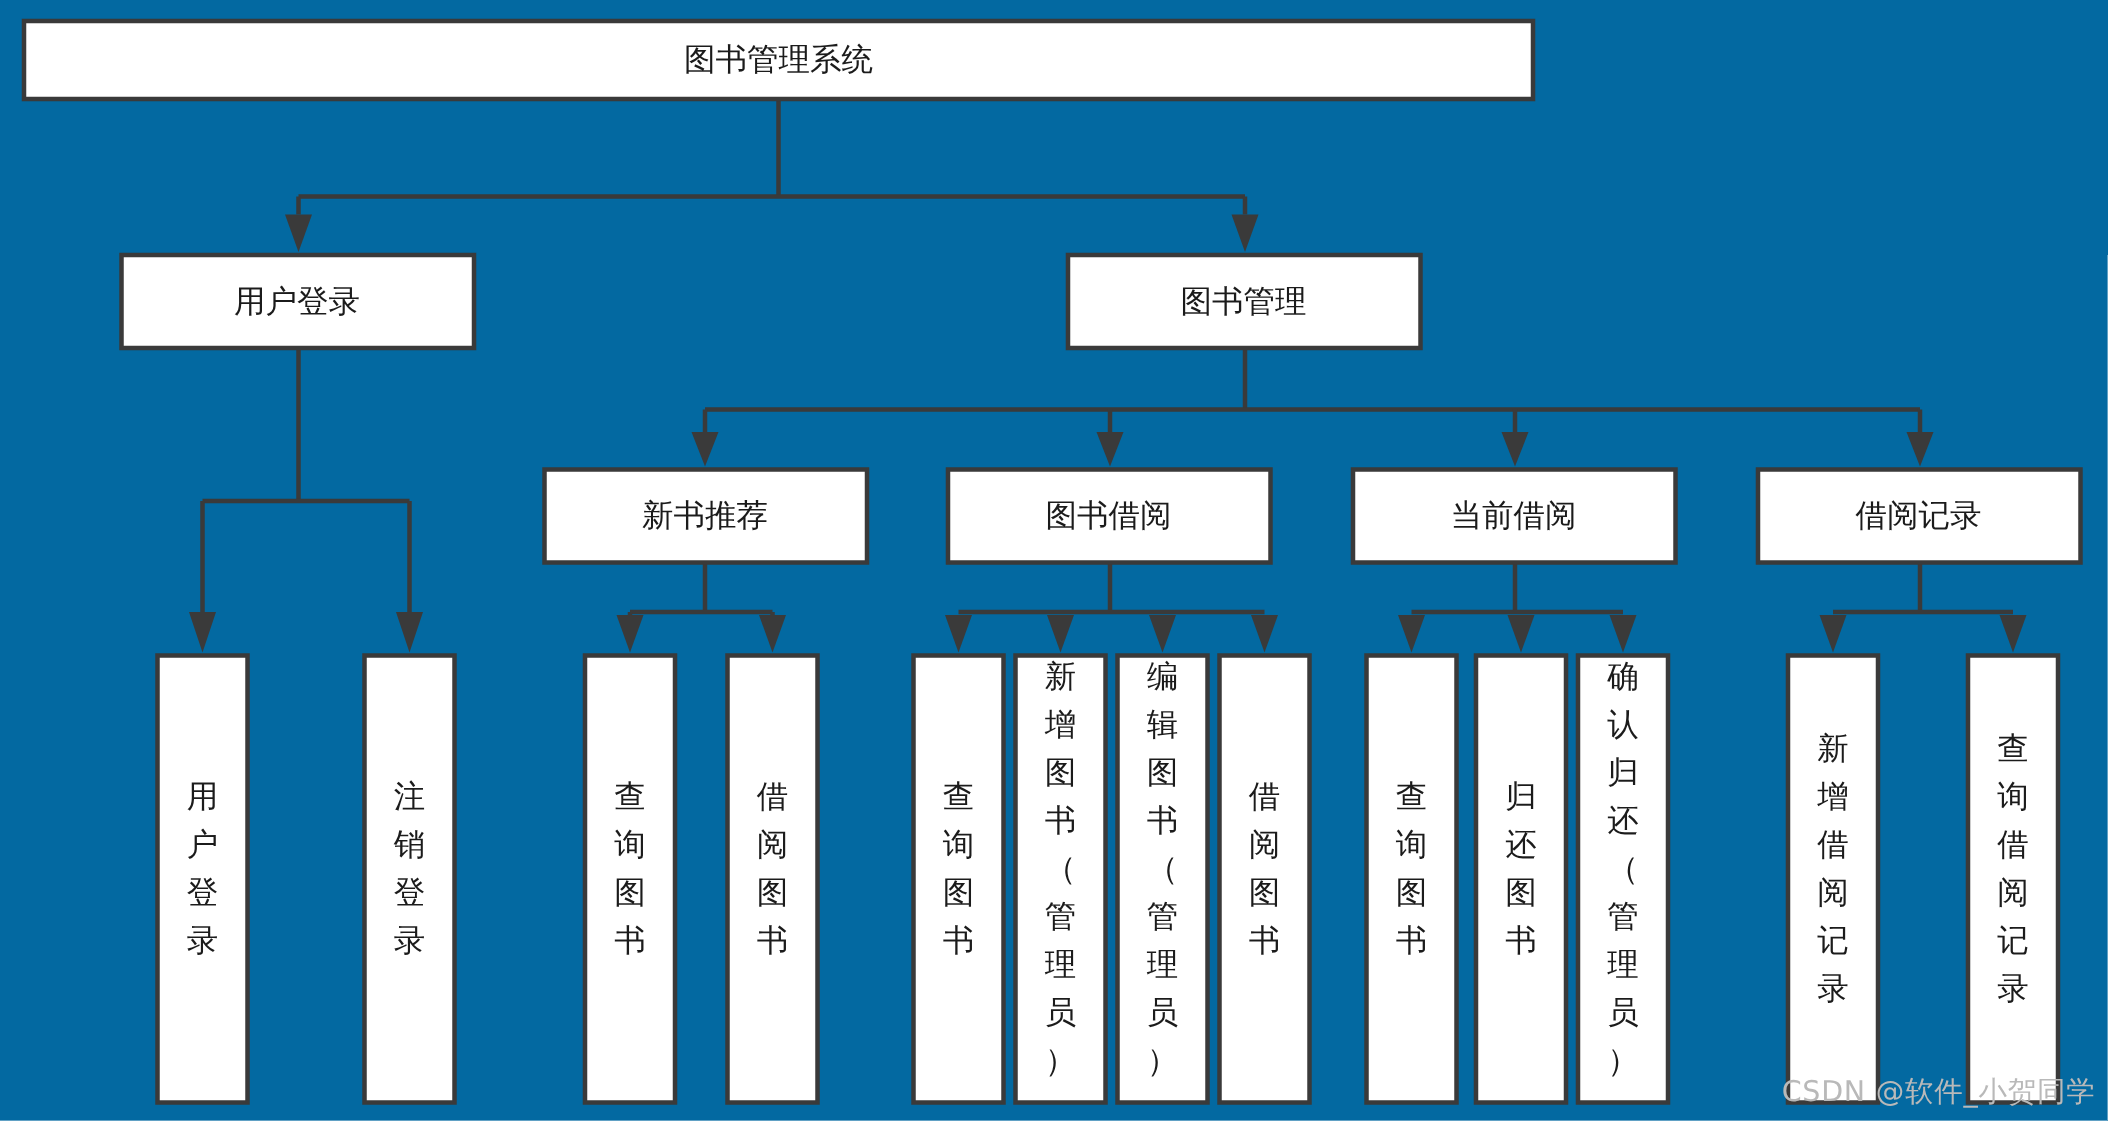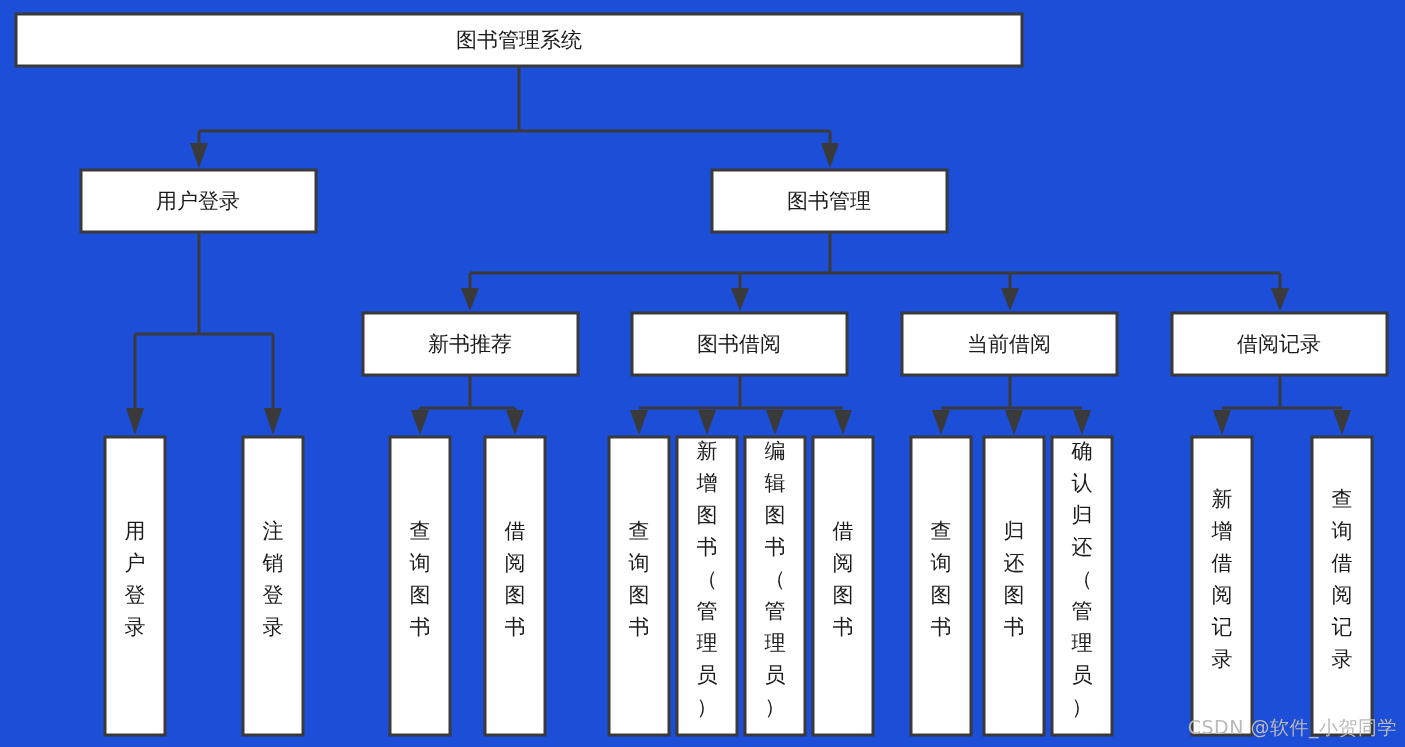--- a/index.html
+++ b/index.html
@@ -10,21 +10,21 @@
   body {
     width: 1405px;
     height: 747px;
     font-family: "DejaVu Sans", "Liberation Sans", sans-serif;
     overflow: hidden;
   }
   #diagram-root {
     position: relative;
     width: 1405px;
     height: 747px;
-    background: #1d4ed8;
+    background: #0369a1;
     text-align: right;
   }
   svg#flow {
     position: absolute;
     left: 0;
     top: 0;
     width: 1405px;
     height: 747px;
     display: block;
   }

